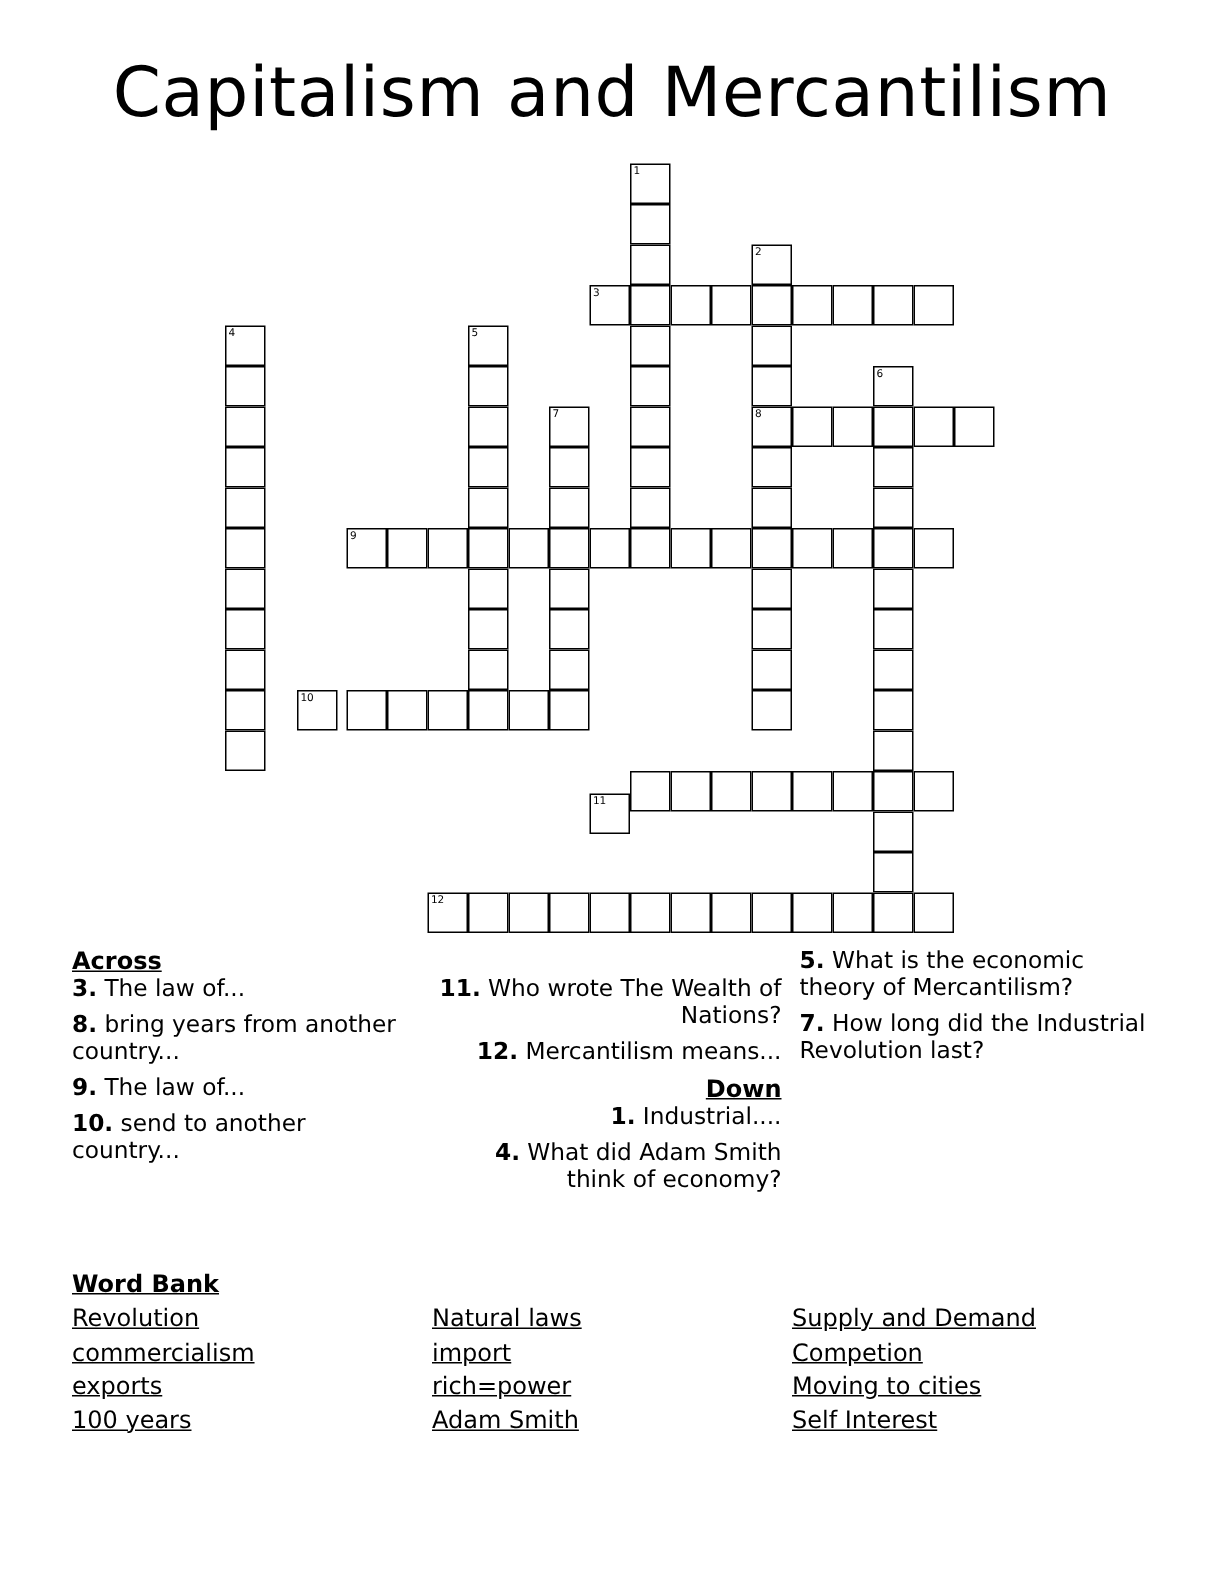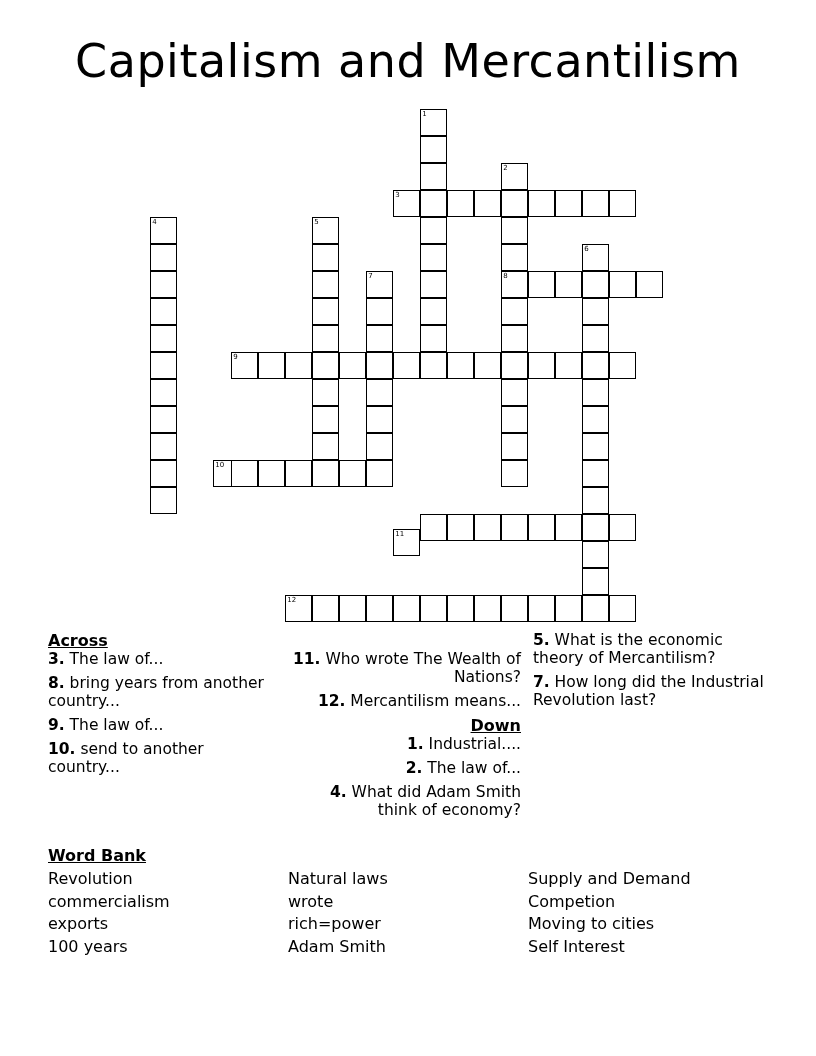--- a/index.html
+++ b/index.html
@@ -11,21 +11,21 @@
   .cell { position: absolute; width: 27px; height: 27px; box-sizing: border-box;
           border: 1.5px solid #000; background: #fff; margin-left: -0.75px; margin-top: -0.75px; }
   .cell .num { position: absolute; left: 1px; top: 0px; font-size: 7px; line-height: 8px;
                font-family: "DejaVu Sans", sans-serif; }
   .col { position: absolute; font-size: 15.5px; line-height: 18px; }
   .heading { text-decoration: underline; font-weight: bold; font-size: 16px; line-height: 19px; display:block; }
   .clue { display: block; margin-bottom: 6px; }
   .clue .n { font-weight: bold; }
   .wb-heading { position: absolute; left: 48px; top: 846px; font-size: 16px; font-weight: bold; text-decoration: underline; }
   .wb-col { position: absolute; top: 868px; font-size: 16px; line-height: 22.5px; }
-  .wb-col span { display: block; }
+  .wb-col span { display: block; text-decoration: underline; }
 </style>
 </head>
 <body>
 
 <div class="title">Capitalism and Mercantilism</div>
 
 <div id="grid">
     <div class="cell" style="left: 270px; top: 0px;">
       <span class="num">1</span>
     </div>
@@ -123,21 +123,21 @@
     </div>
     <div class="cell" style="left: 108px; top: 243px;"></div>
     <div class="cell" style="left: 135px; top: 243px;"></div>
     <div class="cell" style="left: 189px; top: 243px;"></div>
     <div class="cell" style="left: 243px; top: 243px;"></div>
     <div class="cell" style="left: 297px; top: 243px;"></div>
     <div class="cell" style="left: 324px; top: 243px;"></div>
     <div class="cell" style="left: 378px; top: 243px;"></div>
     <div class="cell" style="left: 405px; top: 243px;"></div>
     <div class="cell" style="left: 459px; top: 243px;"></div>
-    <div class="cell" style="left: 63px; top: 351px;">
+    <div class="cell" style="left: 48px; top: 351px;">
       <span class="num">10</span>
     </div>
     <div class="cell" style="left: 81px; top: 351px;"></div>
     <div class="cell" style="left: 108px; top: 351px;"></div>
     <div class="cell" style="left: 135px; top: 351px;"></div>
     <div class="cell" style="left: 189px; top: 351px;"></div>
     <div class="cell" style="left: 243px; top: 420px;">
       <span class="num">11</span>
     </div>
     <div class="cell" style="left: 270px; top: 405px;"></div>
@@ -169,39 +169,38 @@
   <span class="clue"><span class="n">8.</span><span> bring years from another country...</span></span>
   <span class="clue"><span class="n">9.</span><span> The law of...</span></span>
   <span class="clue"><span class="n">10.</span><span> send to another country...</span></span>
 </div>
 
 <div class="col" style="left:291px; top:650px; width:230px;text-align:right;">
   <span class="clue"><span class="n">11.</span><span> Who wrote The Wealth of Nations?</span></span>
   <span class="clue"><span class="n">12.</span><span> Mercantilism means...</span></span>
   <span class="heading">Down</span>
   <span class="clue"><span class="n">1.</span><span> Industrial....</span></span>
-  <span class="clue"><span class="n">2.</span><span> The law of...</span></span>
   <span class="clue"><span class="n">4.</span><span> What did Adam Smith think of economy?</span></span>
 </div>
 
 <div class="col" style="left:533px; top:631px; width:235px;">
   <span class="clue"><span class="n">5.</span><span> What is the economic theory of Mercantilism?</span></span>
   <span class="clue"><span class="n">7.</span><span> How long did the Industrial Revolution last?</span></span>
 </div>
 
 <div class="wb-heading">Word Bank</div>
 <div class="wb-col" style="left:48px;">
   <span>Revolution</span>
   <span>commercialism</span>
   <span>exports</span>
   <span>100 years</span>
 </div>
 <div class="wb-col" style="left:288px;">
   <span>Natural laws</span>
-  <span>wrote</span>
+  <span>import</span>
   <span>rich=power</span>
   <span>Adam Smith</span>
 </div>
 <div class="wb-col" style="left:528px;">
   <span>Supply and Demand</span>
   <span>Competion</span>
   <span>Moving to cities</span>
   <span>Self Interest</span>
 </div>
 

